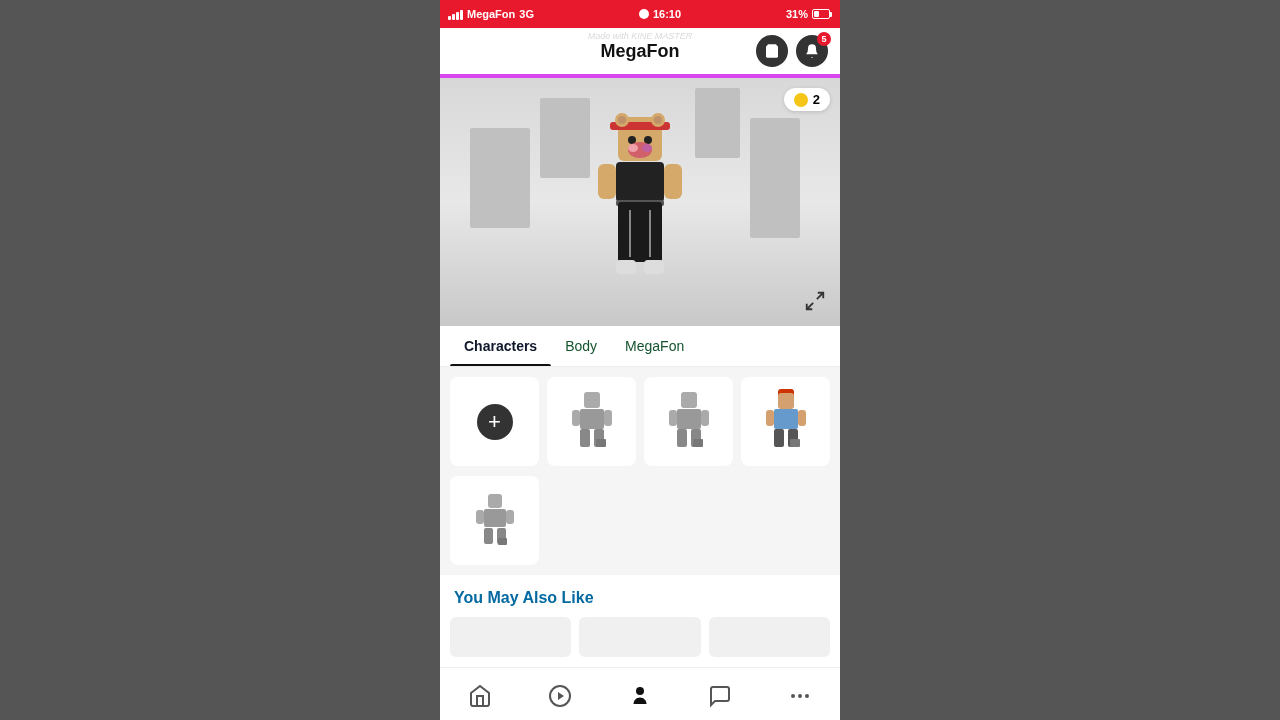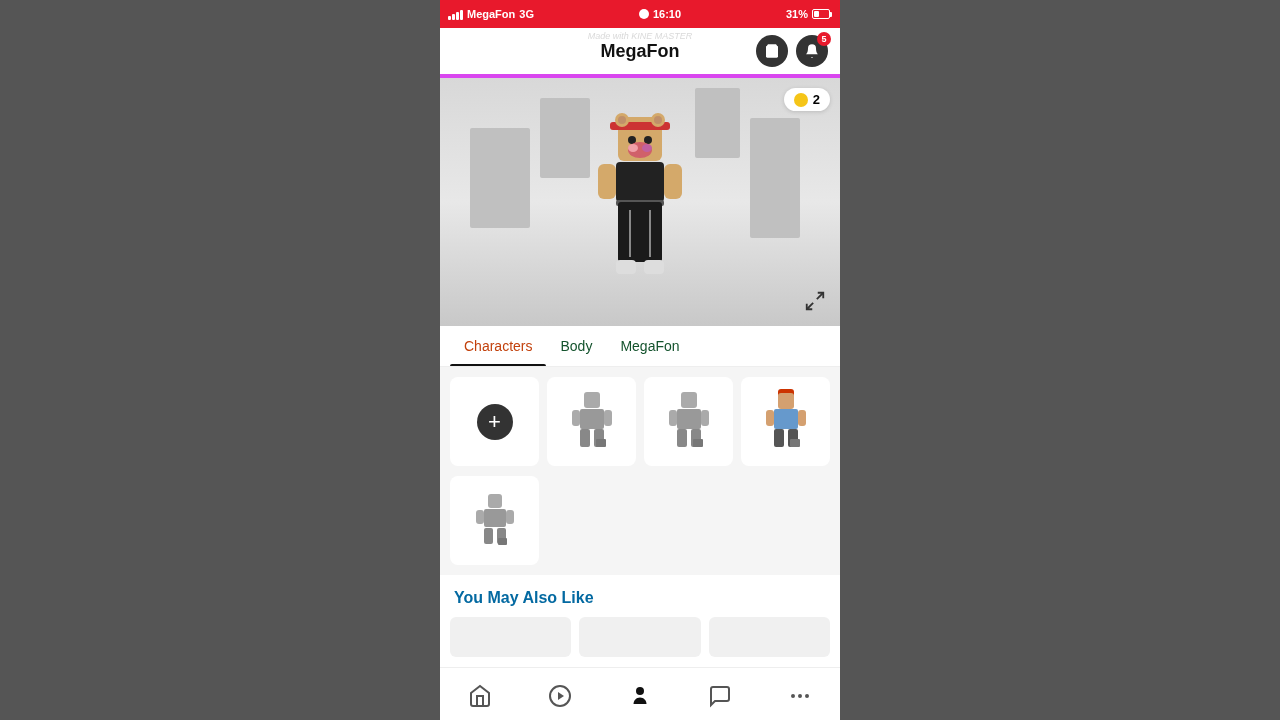--- a/index.html
+++ b/index.html
@@ -236,22 +236,22 @@
     }
     .tab {
       padding: 12px 14px;
       font-size: 14px;
       color: #14532d;
       cursor: pointer;
       position: relative;
       white-space: nowrap;
     }
     .tab.active {
-      color: #c2410c;
-      font-weight: 400;
+      color: #0f172a;
+      font-weight: 700;
     }
     .tab.active::after {
       content: '';
       position: absolute;
       bottom: 0;
       left: 0; right: 0;
       height: 2.5px;
       background: #111;
       border-radius: 2px 2px 0 0;
     }

